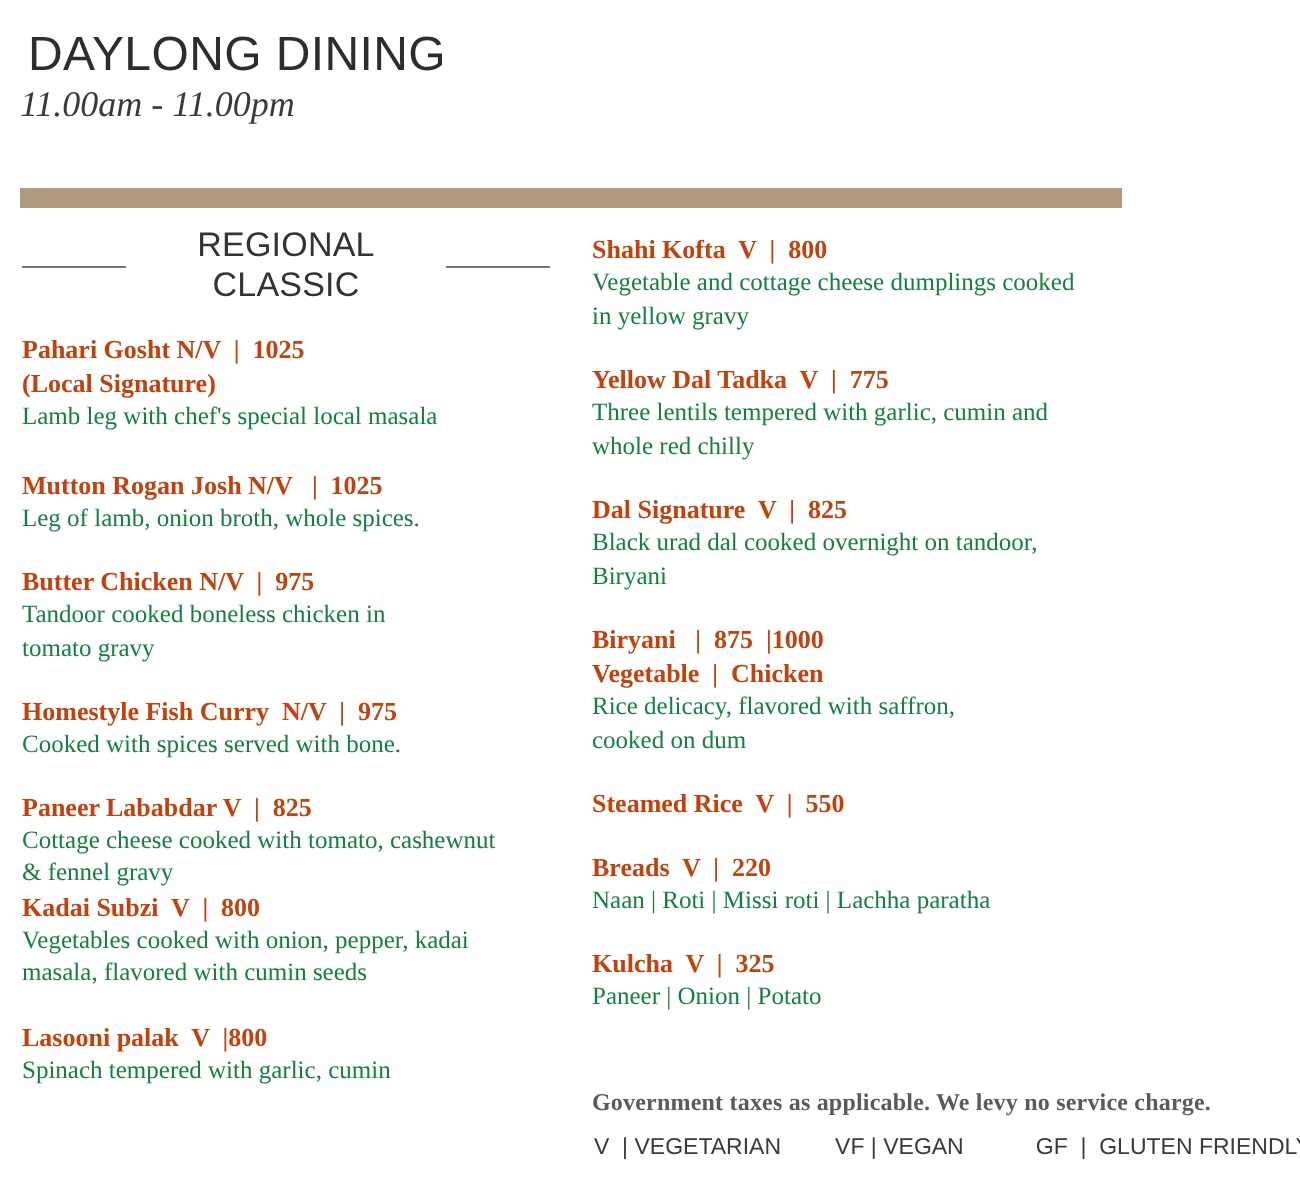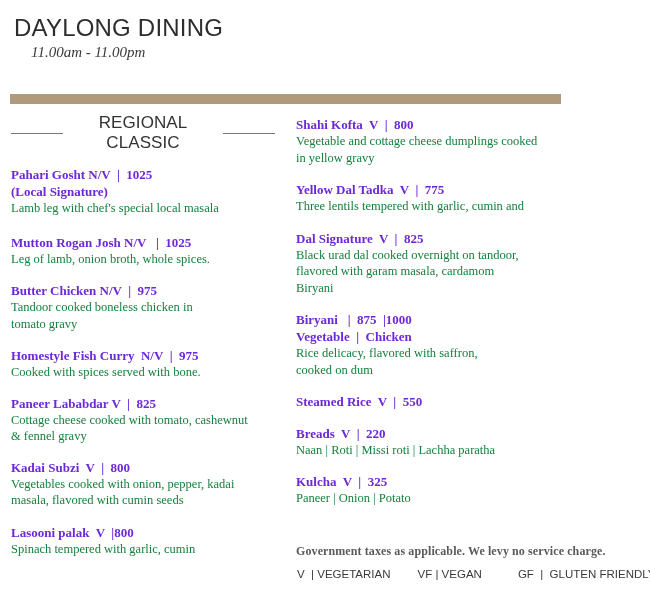--- a/index.html
+++ b/index.html
@@ -4,43 +4,43 @@
   <style>
     html, body { margin: 0; padding: 0; background: #ffffff; }
     body { width: 650px; height: 599px; position: relative; overflow: hidden; }
     .title {
       position: absolute; left: 14px; top: 14px;
       font-family: "Liberation Sans", sans-serif;
       font-size: 24px; font-weight: 400; color: #2d2d2d; letter-spacing: 0.2px;
       margin: 0; line-height: 28px;
     }
     .hours {
-      position: absolute; left: 31px; top: 43px;
+      position: absolute; left: 10px; top: 43px;
       font-family: "Liberation Serif", serif; font-style: italic;
-      font-size: 15px; color: #3a3a3a; line-height: 18px;
+      font-size: 18px; color: #3a3a3a; line-height: 18px;
     }
     .bar {
       position: absolute; left: 10px; top: 94px; width: 551px; height: 10px;
     }
     .section-header {
       position: absolute; left: 11px; top: 124px; width: 264px; height: 18px;
       display: flex; align-items: center;
     }
     .section-header .rule { height: 1px; background: #777; width: 52px; }
     .section-header .label {
       font-family: "Liberation Sans", sans-serif; font-size: 17px; color: #333;
       flex: 1; text-align: center; letter-spacing: 0.1px;
     }
     .col { position: absolute; }
     .col-left { left: 11px; top: 166px; width: 270px; }
     .col-right { left: 296px; top: 116px; width: 280px; }
     .item { margin: 0; }
     .item-title {
       font-family: "Liberation Serif", serif; font-weight: 700;
-      font-size: 13px; color: #6d28d9; line-height: 17px; white-space: nowrap;
+      font-size: 13px; color: #c2410c; line-height: 17px; white-space: nowrap;
     }
     .item-desc {
       font-family: "Liberation Serif", serif; font-weight: 400;
       font-size: 12.5px; color: #15803d; line-height: 16.5px;
     }
     .footer-note {
       position: absolute; left: 296px; top: 544px;
       font-family: "Liberation Serif", serif; font-weight: 700;
       font-size: 12px; color: #5a5a5a; white-space: nowrap; letter-spacing: 0.1px;
     }
@@ -77,21 +77,21 @@
   </div>
   <div class="item" style="margin-bottom:15px">
     <div class="item-title" style="white-space: pre;">Butter Chicken N/V  |  975</div>
     <div class="item-desc">Tandoor cooked boneless chicken in</div>
     <div class="item-desc">tomato gravy</div>
   </div>
   <div class="item" style="margin-bottom:14px">
     <div class="item-title" style="white-space: pre;">Homestyle Fish Curry  N/V  |  975</div>
     <div class="item-desc">Cooked with spices served with bone.</div>
   </div>
-  <div class="item" style="margin-bottom:14px">
+  <div class="item" style="">
     <div class="item-title" style="white-space: pre;">Paneer Lababdar V  |  825</div>
     <div class="item-desc">Cottage cheese cooked with tomato, cashewnut</div>
     <div class="item-desc">&amp; fennel gravy</div>
   </div>
   <div class="item" style="margin-bottom:15px">
     <div class="item-title" style="white-space: pre;">Kadai Subzi  V  |  800</div>
     <div class="item-desc">Vegetables cooked with onion, pepper, kadai</div>
     <div class="item-desc">masala, flavored with cumin seeds</div>
   </div>
   <div class="item">
@@ -102,25 +102,25 @@
 
 <div class="col col-right">
   <div class="item" style="margin-bottom:15px">
     <div class="item-title" style="white-space: pre;">Shahi Kofta  V  |  800</div>
     <div class="item-desc">Vegetable and cottage cheese dumplings cooked</div>
     <div class="item-desc">in yellow gravy</div>
   </div>
   <div class="item" style="margin-bottom:15px">
     <div class="item-title" style="white-space: pre;">Yellow Dal Tadka  V  |  775</div>
     <div class="item-desc">Three lentils tempered with garlic, cumin and</div>
+    <div class="item-desc">whole red chilly</div>
   </div>
   <div class="item" style="margin-bottom:15px">
     <div class="item-title" style="white-space: pre;">Dal Signature  V  |  825</div>
     <div class="item-desc">Black urad dal cooked overnight on tandoor,</div>
-    <div class="item-desc">flavored with garam masala, cardamom</div>
     <div class="item-desc">Biryani</div>
   </div>
   <div class="item" style="margin-bottom:15px">
     <div class="item-title" style="white-space: pre;">Biryani   |  875  |1000</div>
     <div class="item-title" style="white-space: pre;">Vegetable  |  Chicken</div>
     <div class="item-desc">Rice delicacy, flavored with saffron,</div>
     <div class="item-desc">cooked on dum</div>
   </div>
   <div class="item" style="margin-bottom:15px">
     <div class="item-title" style="white-space: pre;">Steamed Rice  V  |  550</div>

